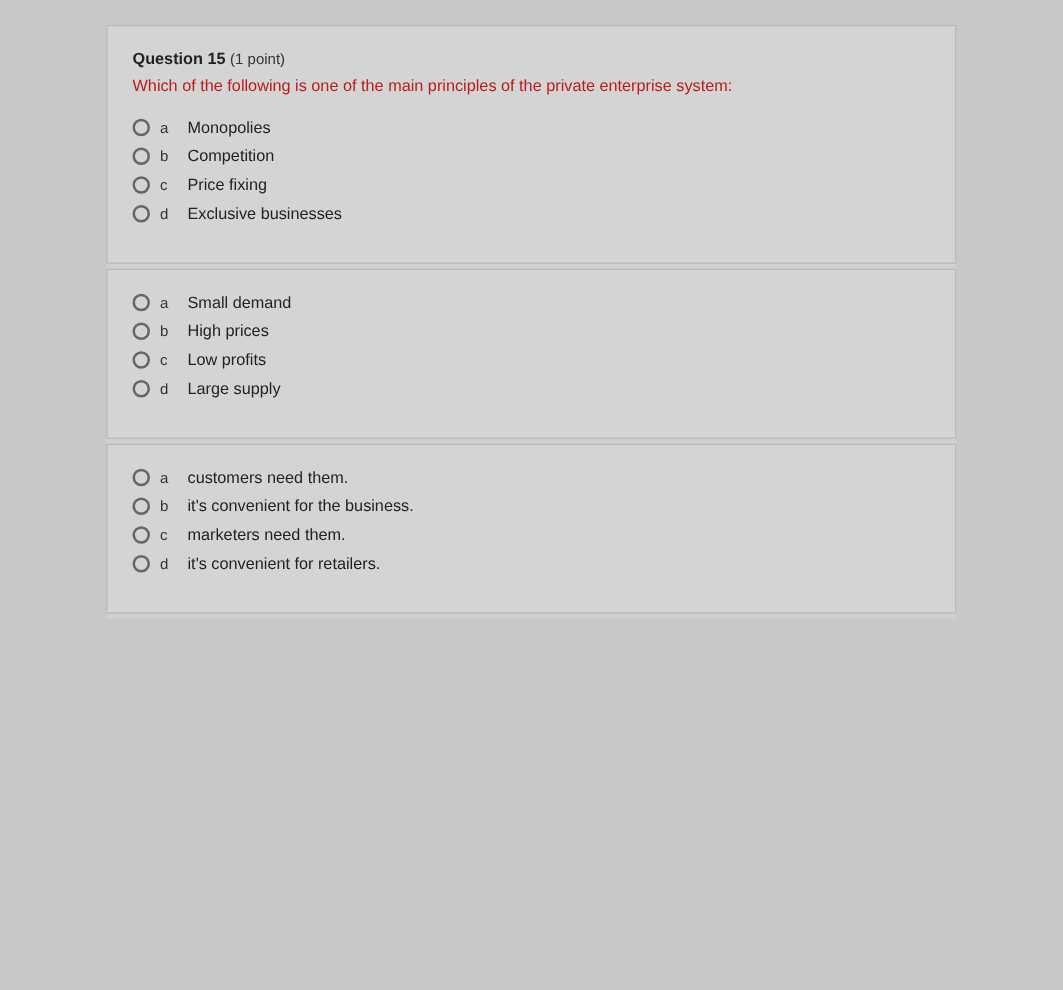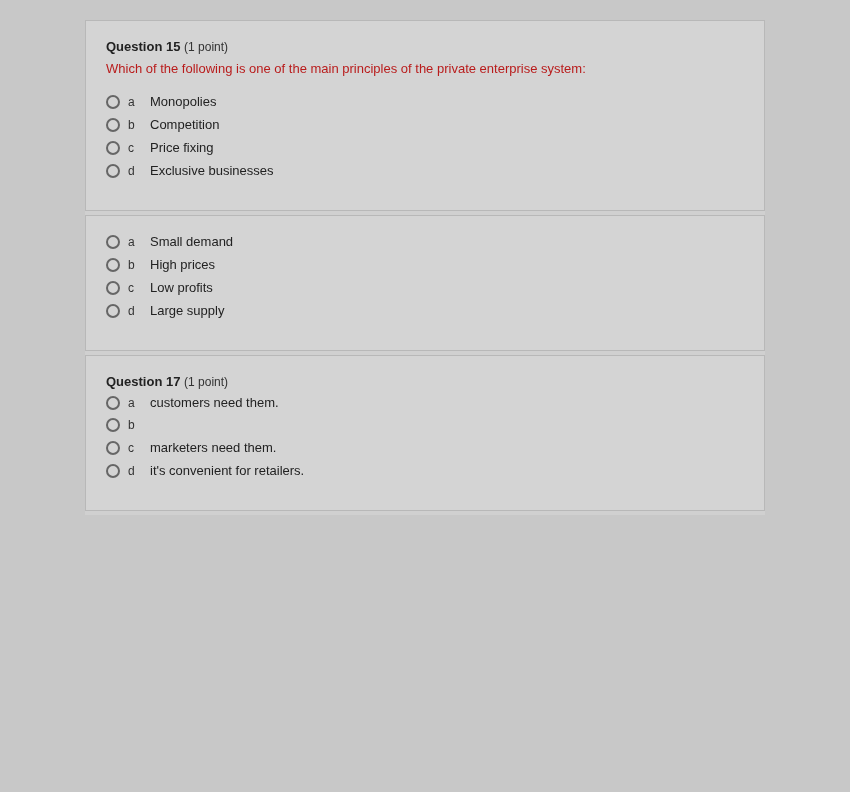--- a/index.html
+++ b/index.html
@@ -136,30 +136,30 @@
           <span class="option-text">Low profits</span>
         </li>
         <li class="option-item">
           <span class="option-radio"></span>
           <span class="option-letter">d</span>
           <span class="option-text">Large supply</span>
         </li>
       </ul>
     </div>
     <div class="question-block">
-      <div class="question-header"><span>Question 17 </span><span class="point-label">(1 point)</span></div>
       <ul class="options-list">
         <li class="option-item">
           <span class="option-radio"></span>
           <span class="option-letter">a</span>
           <span class="option-text">customers need them.</span>
         </li>
         <li class="option-item">
           <span class="option-radio"></span>
           <span class="option-letter">b</span>
+          <span class="option-text">it's convenient for the business.</span>
         </li>
         <li class="option-item">
           <span class="option-radio"></span>
           <span class="option-letter">c</span>
           <span class="option-text">marketers need them.</span>
         </li>
         <li class="option-item">
           <span class="option-radio"></span>
           <span class="option-letter">d</span>
           <span class="option-text">it's convenient for retailers.</span>

